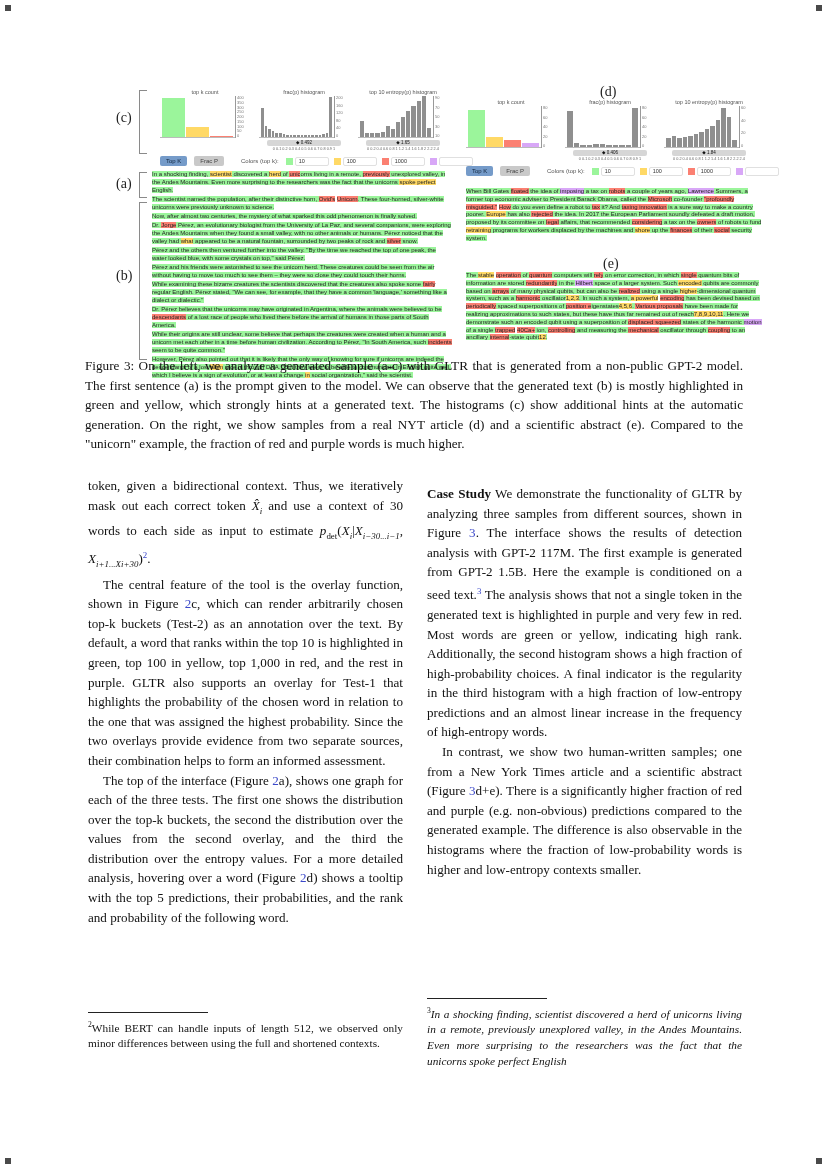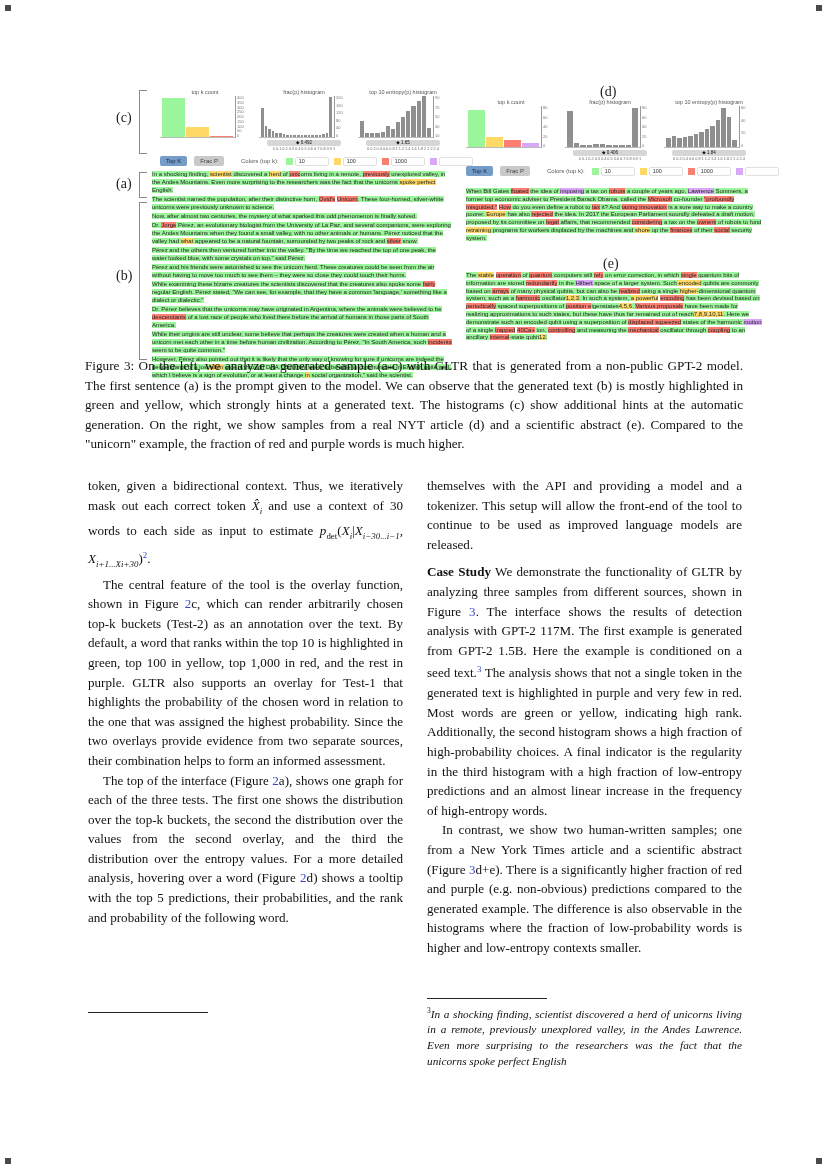--- a/index.html
+++ b/index.html
@@ -304,25 +304,25 @@
 
   <p class="caption"><span>Figure 3: On the left, we analyze a generated sample (a-c) with GLTR that is generated from a non-public GPT-2 model. The first sentence (a) is the prompt given to the model. We can observe that the generated text (b) is mostly highlighted in green and yellow, which strongly hints at a generated text. The histograms (c) show additional hints at the automatic generation. On the right, we show samples from a real NYT article (d) and a scientific abstract (e). Compared to the "unicorn" example, the fraction of red and purple words is much higher.</span></p>
 
   <div class="col" style="left:88px;">
     <p><span>token, given a bidirectional context. Thus, we iteratively mask out each correct token </span><span class="rs-i">X̂</span><span class="rs-isub">i</span><span> and use a context of 30 words to each side as input to estimate </span><span class="rs-i">p</span><span class="rs-sub">det</span><span>(</span><span class="rs-i">X</span><span class="rs-isub">i</span><span>|</span><span class="rs-i">X</span><span class="rs-isub">i−30...i−1</span><span>, </span><span class="rs-i">X</span><span class="rs-isub">i+1...Xi+30</span><span>)</span><span class="rs-supl">2</span><span>.</span></p>
     <p class="indent"><span>The central feature of the tool is the overlay function, shown in Figure </span><span class="rs-l">2</span><span>c, which can render arbitrarily chosen top-k buckets (Test-2) as an annotation over the text. By default, a word that ranks within the top 10 is highlighted in green, top 100 in yellow, top 1,000 in red, and the rest in purple. GLTR also supports an overlay for Test-1 that highlights the probability of the chosen word in relation to the one that was assigned the highest probability. Since the two overlays provide evidence from two separate sources, their combination helps to form an informed assessment.</span></p>
     <p class="indent"><span>The top of the interface (Figure </span><span class="rs-l">2</span><span>a), shows one graph for each of the three tests. The first one shows the distribution over the top-k buckets, the second the distribution over the values from the second overlay, and the third the distribution over the entropy values. For a more detailed analysis, hovering over a word (Figure </span><span class="rs-l">2</span><span>d) shows a tooltip with the top 5 predictions, their probabilities, and the rank and probability of the following word.</span></p>
   </div>
 
   <div class="col" style="left:427px;">
-    <p><span>themselves with the API and providing a model and a tokenizer. This setup will allow the front-end of the tool to continue to be used as improved language models are released.</span></p>
     <p class="gap-before"><span class="rs-b">Case Study</span><span>  We demonstrate the functionality of GLTR by analyzing three samples from different sources, shown in Figure </span><span class="rs-l">3</span><span>. The interface shows the results of detection analysis with GPT-2 117M. The first example is generated from GPT-2 1.5B. Here the example is conditioned on a seed text.</span><span class="rs-supl">3</span><span> The analysis shows that not a single token in the generated text is highlighted in purple and very few in red. Most words are green or yellow, indicating high rank. Additionally, the second histogram shows a high fraction of high-probability choices. A final indicator is the regularity in the third histogram with a high fraction of low-entropy predictions and an almost linear increase in the frequency of high-entropy words.</span></p>
     <p class="indent"><span>In contrast, we show two human-written samples; one from a New York Times article and a scientific abstract (Figure </span><span class="rs-l">3</span><span>d+e). There is a significantly higher fraction of red and purple (e.g. non-obvious) predictions compared to the generated example. The difference is also observable in the histograms where the fraction of low-probability words is higher and low-entropy contexts smaller.</span></p>
   </div>
 
   <div class="footnote" style="left:88px;top:1012px;">
     <div class="fnrule"></div>
+    <p class="fn-text"><span class="rs-sup">2</span><span>While BERT can handle inputs of length 512, we observed only minor differences between using the full and shortened contexts.</span></p>
   </div>
   <div class="footnote" style="left:427px;top:998px;">
     <div class="fnrule"></div>
-    <p class="fn-text"><span class="rs-sup">3</span><span class="rs-i">In a shocking finding, scientist discovered a herd of unicorns living in a remote, previously unexplored valley, in the Andes Lawrence. Even more surprising to the researchers was the fact that the unicorns spoke perfect English</span></p>
+    <p class="fn-text"><span class="rs-sup">3</span><span class="rs-i">In a shocking finding, scientist discovered a herd of unicorns living in a remote, previously unexplored valley, in the Andes Mountains. Even more surprising to the researchers was the fact that the unicorns spoke perfect English</span></p>
   </div>
 </div>
 
 </body></html>

